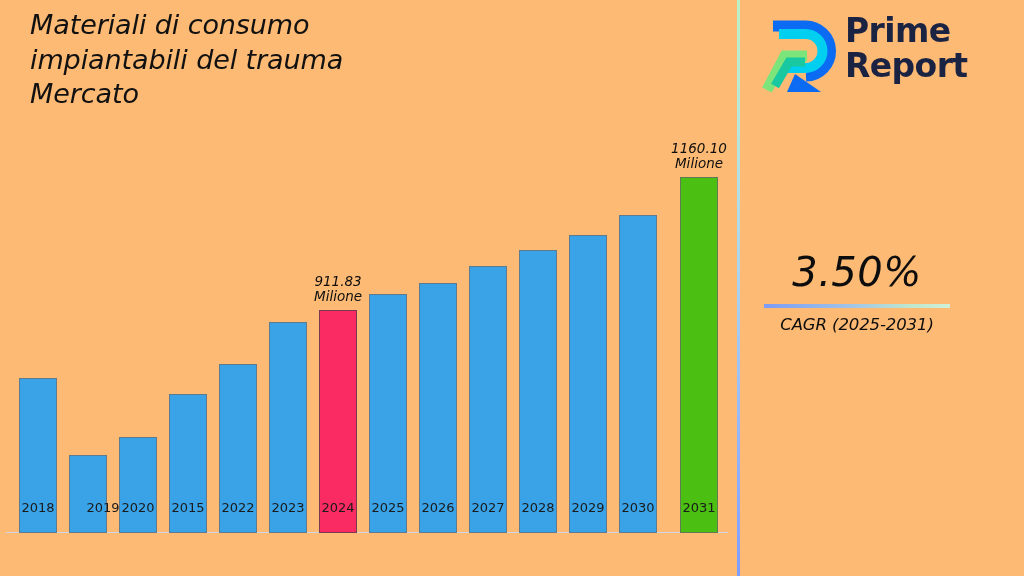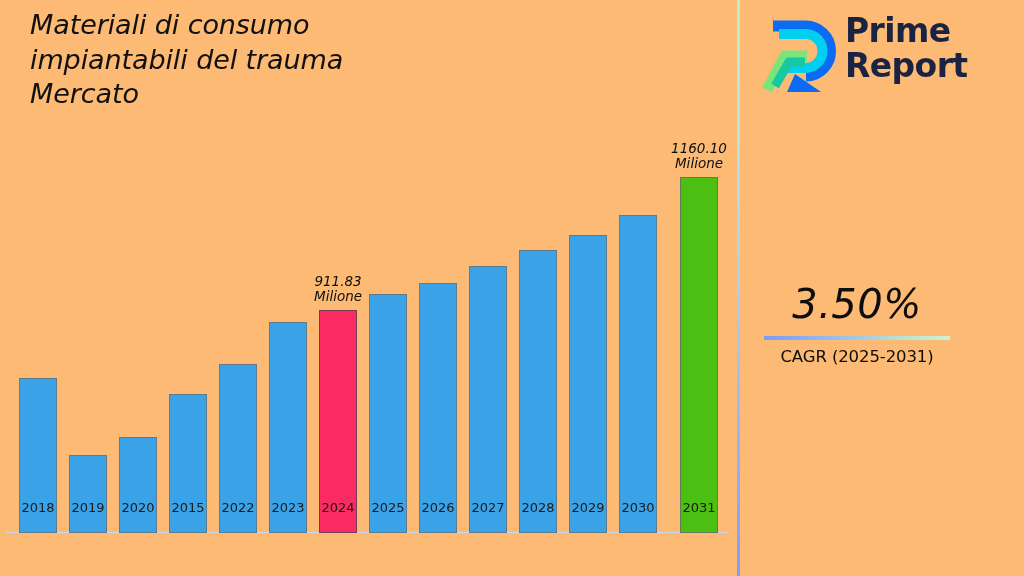--- a/index.html
+++ b/index.html
@@ -64,50 +64,50 @@
 
   #logo-block{position:absolute;left:20px;top:14px;width:250px;height:86px;}
   #logo-mark{position:absolute;left:0px;top:4px;width:78px;height:78px;}
   #logo-text{
     position:absolute;left:84px;top:0px;
     font-family:"DejaVu Sans","Liberation Sans",sans-serif;
     font-weight:bold;font-size:33px;line-height:1.06;
     color:#1B2342;letter-spacing:-0.6px;
   }
 
-  #cagr-block{position:absolute;left:0px;top:252px;width:232px;text-align:center;margin-top:32px;}
+  #cagr-block{position:absolute;left:0px;top:252px;width:232px;text-align:center;}
   #cagr-value{
     font-style:italic;font-weight:400;font-size:40px;line-height:1;
     color:#0d0d0d;letter-spacing:0.5px;
   }
   #cagr-rule{
     margin:12px auto 7px auto;width:186px;height:4px;
     background:linear-gradient(to right,#7C9BF5 0%,#9FC3E8 45%,#BFE8CE 80%,#CFF0D6 100%);
   }
   #cagr-caption{
-    font-size:16.5px;color:#0d0d0d;letter-spacing:-0.1px;
+    font-style:italic;font-size:16.5px;color:#0d0d0d;letter-spacing:-0.1px;
   }
 </style>
 </head>
 <body>
 
 <div id="page">
 
   <div id="chart-panel">
 
     <div id="page-title">Materiali di consumo impiantabili del trauma Mercato</div>
 
     <div id="plot-area">
       <div id="axis-line"></div>
 
     <div class="bar-slot" style="left: 19px; height: 155px;">
           <div class="bar blue" style="height: 155px;"></div>
           <div class="x-tick">2018</div>
         </div>
-        <div class="bar-slot" style="left: 69px; height: 78px;">
+        <div class="bar-slot" style="left: 69px; height: 78px; padding-left: 30px;">
           <div class="bar blue" style="height: 78px;"></div>
           <div class="x-tick">2019</div>
         </div>
         <div class="bar-slot" style="left: 119px; height: 96px; margin-top: 12px;">
           <div class="bar blue" style="height: 96px;"></div>
           <div class="x-tick">2020</div>
         </div>
         <div class="bar-slot" style="left: 169px; height: 139px;">
           <div class="bar blue" style="height: 139px;"></div>
           <div class="x-tick">2015</div>

